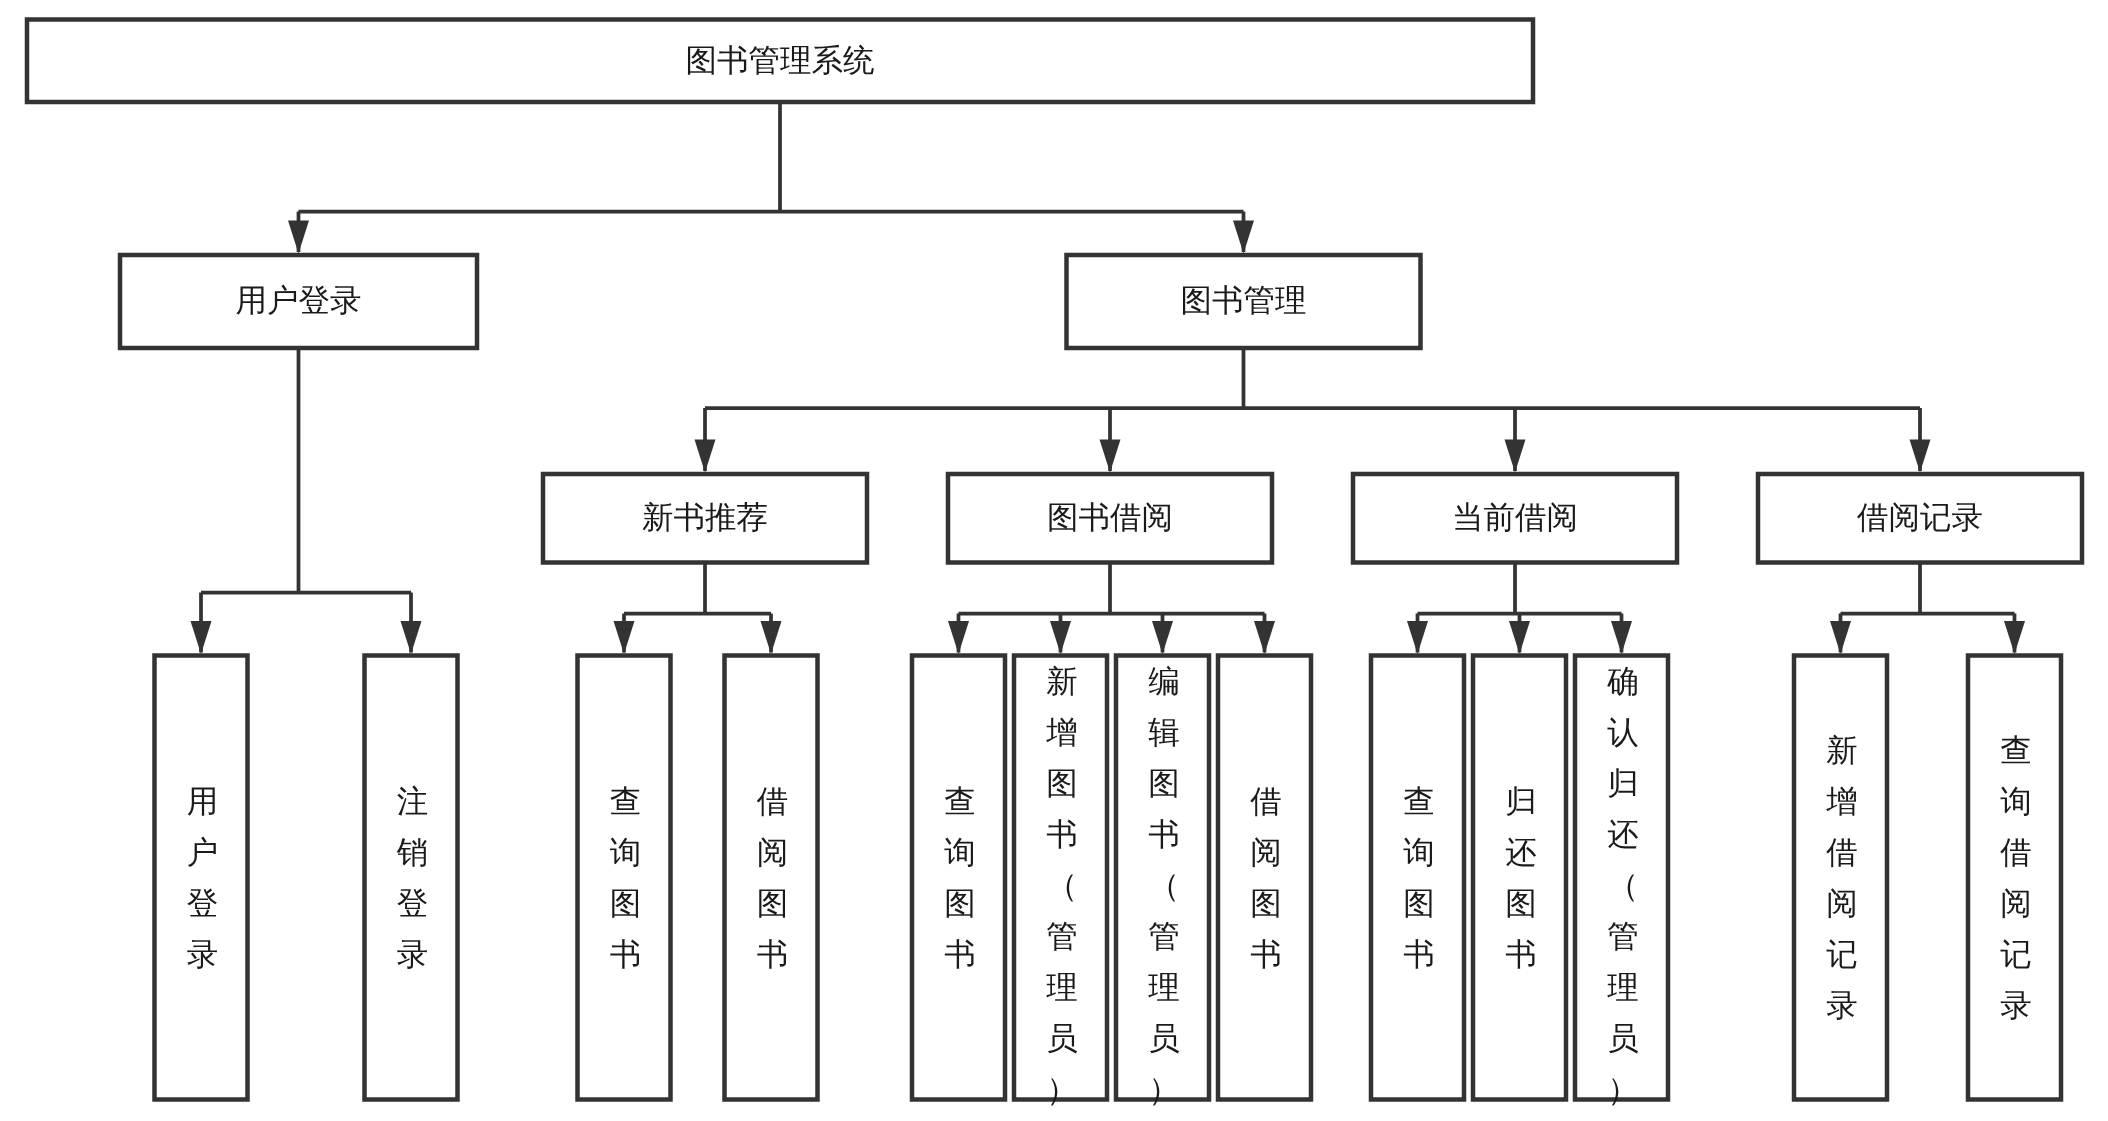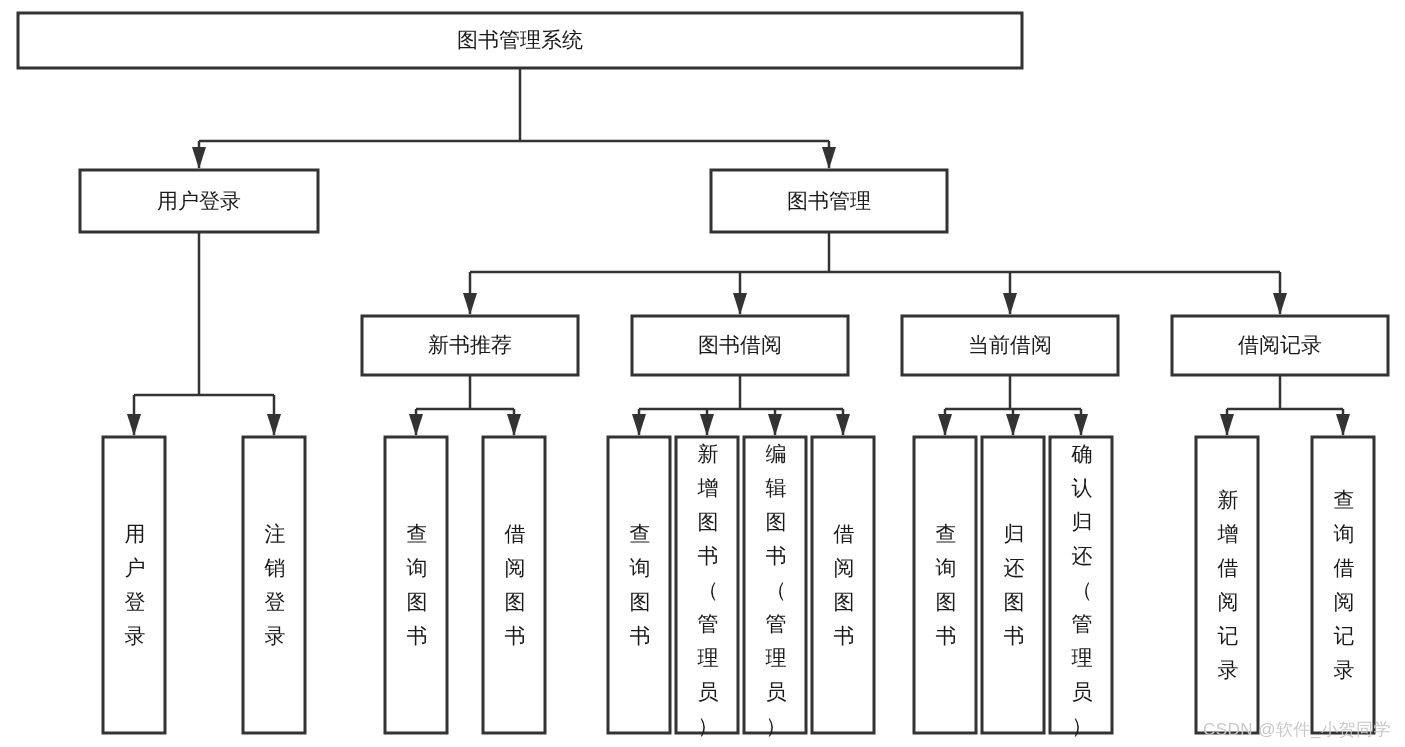--- a/index.html
+++ b/index.html
@@ -199,14 +199,13 @@
         <g>
           <rect x="1196" y="437" width="62" height="296" class="node-rect"></rect>
           <text x="1228" y="507" class="leaf-label"><tspan x="1228" dy="0">新</tspan><tspan x="1228" dy="34">增</tspan><tspan x="1228" dy="34">借</tspan><tspan x="1228" dy="34">阅</tspan><tspan x="1228" dy="34">记</tspan><tspan x="1228" dy="34">录</tspan></text>
         </g>
         <g>
           <rect x="1312" y="437" width="62" height="296" class="node-rect"></rect>
           <text x="1344" y="507" class="leaf-label"><tspan x="1344" dy="0">查</tspan><tspan x="1344" dy="34">询</tspan><tspan x="1344" dy="34">借</tspan><tspan x="1344" dy="34">阅</tspan><tspan x="1344" dy="34">记</tspan><tspan x="1344" dy="34">录</tspan></text>
         </g>
       </g>
   </svg>
-  <div class="watermark">CSDN @软件_小贺同学</div>
 </div>
 
 </body></html>

